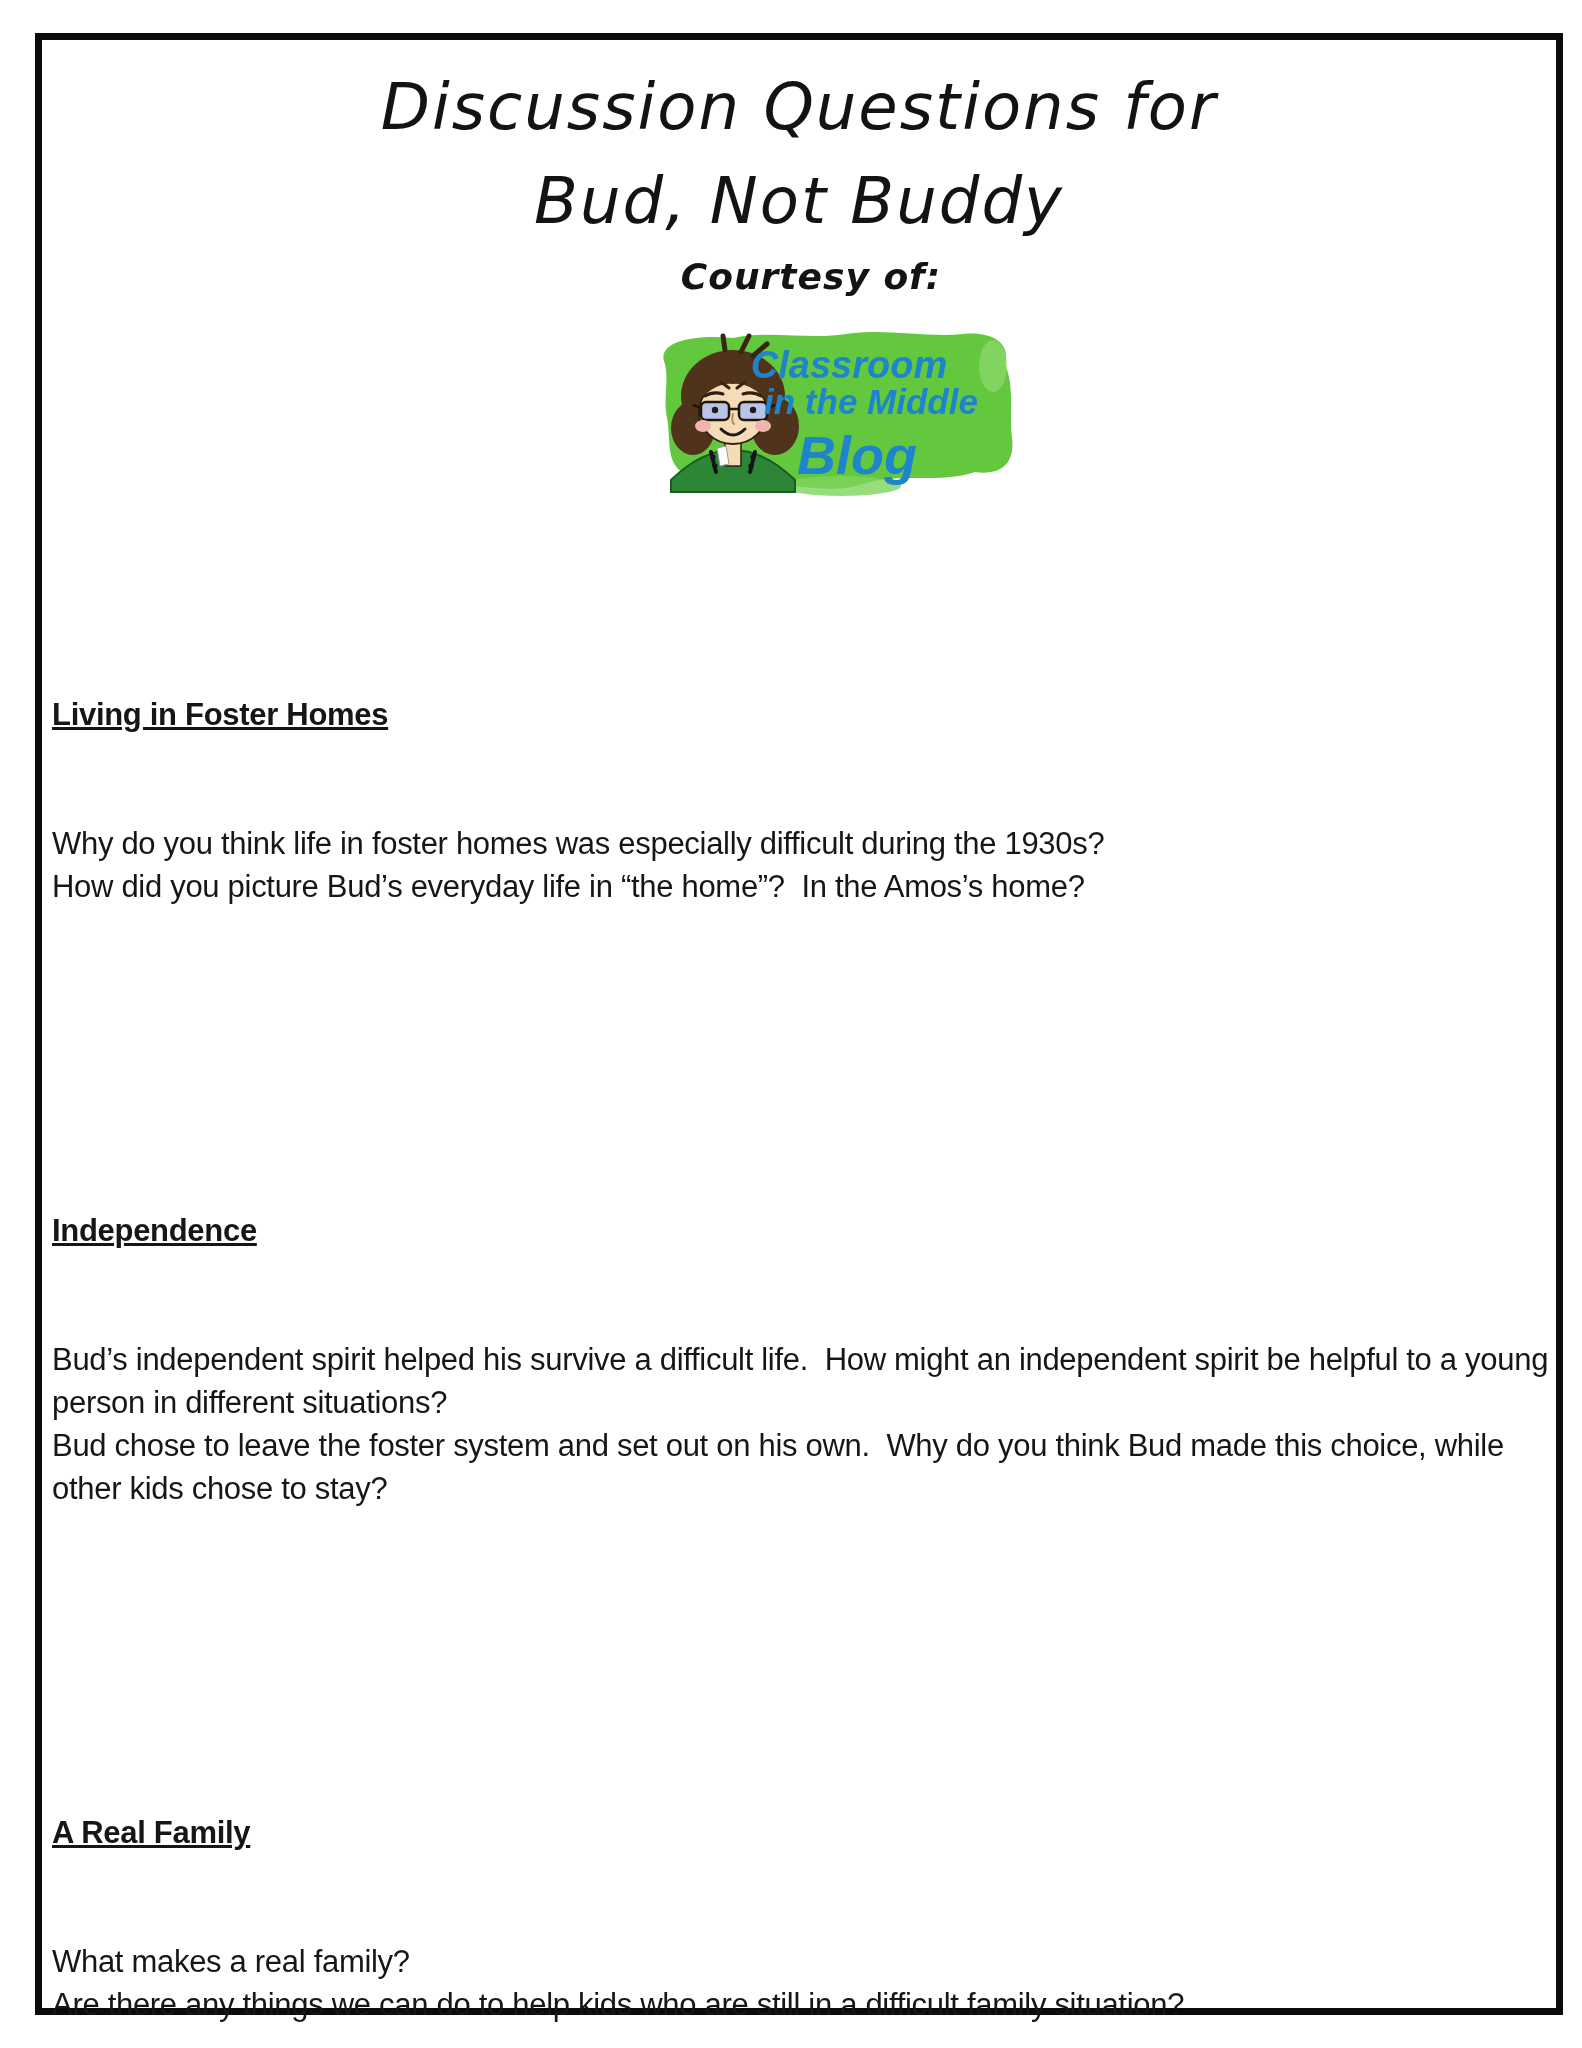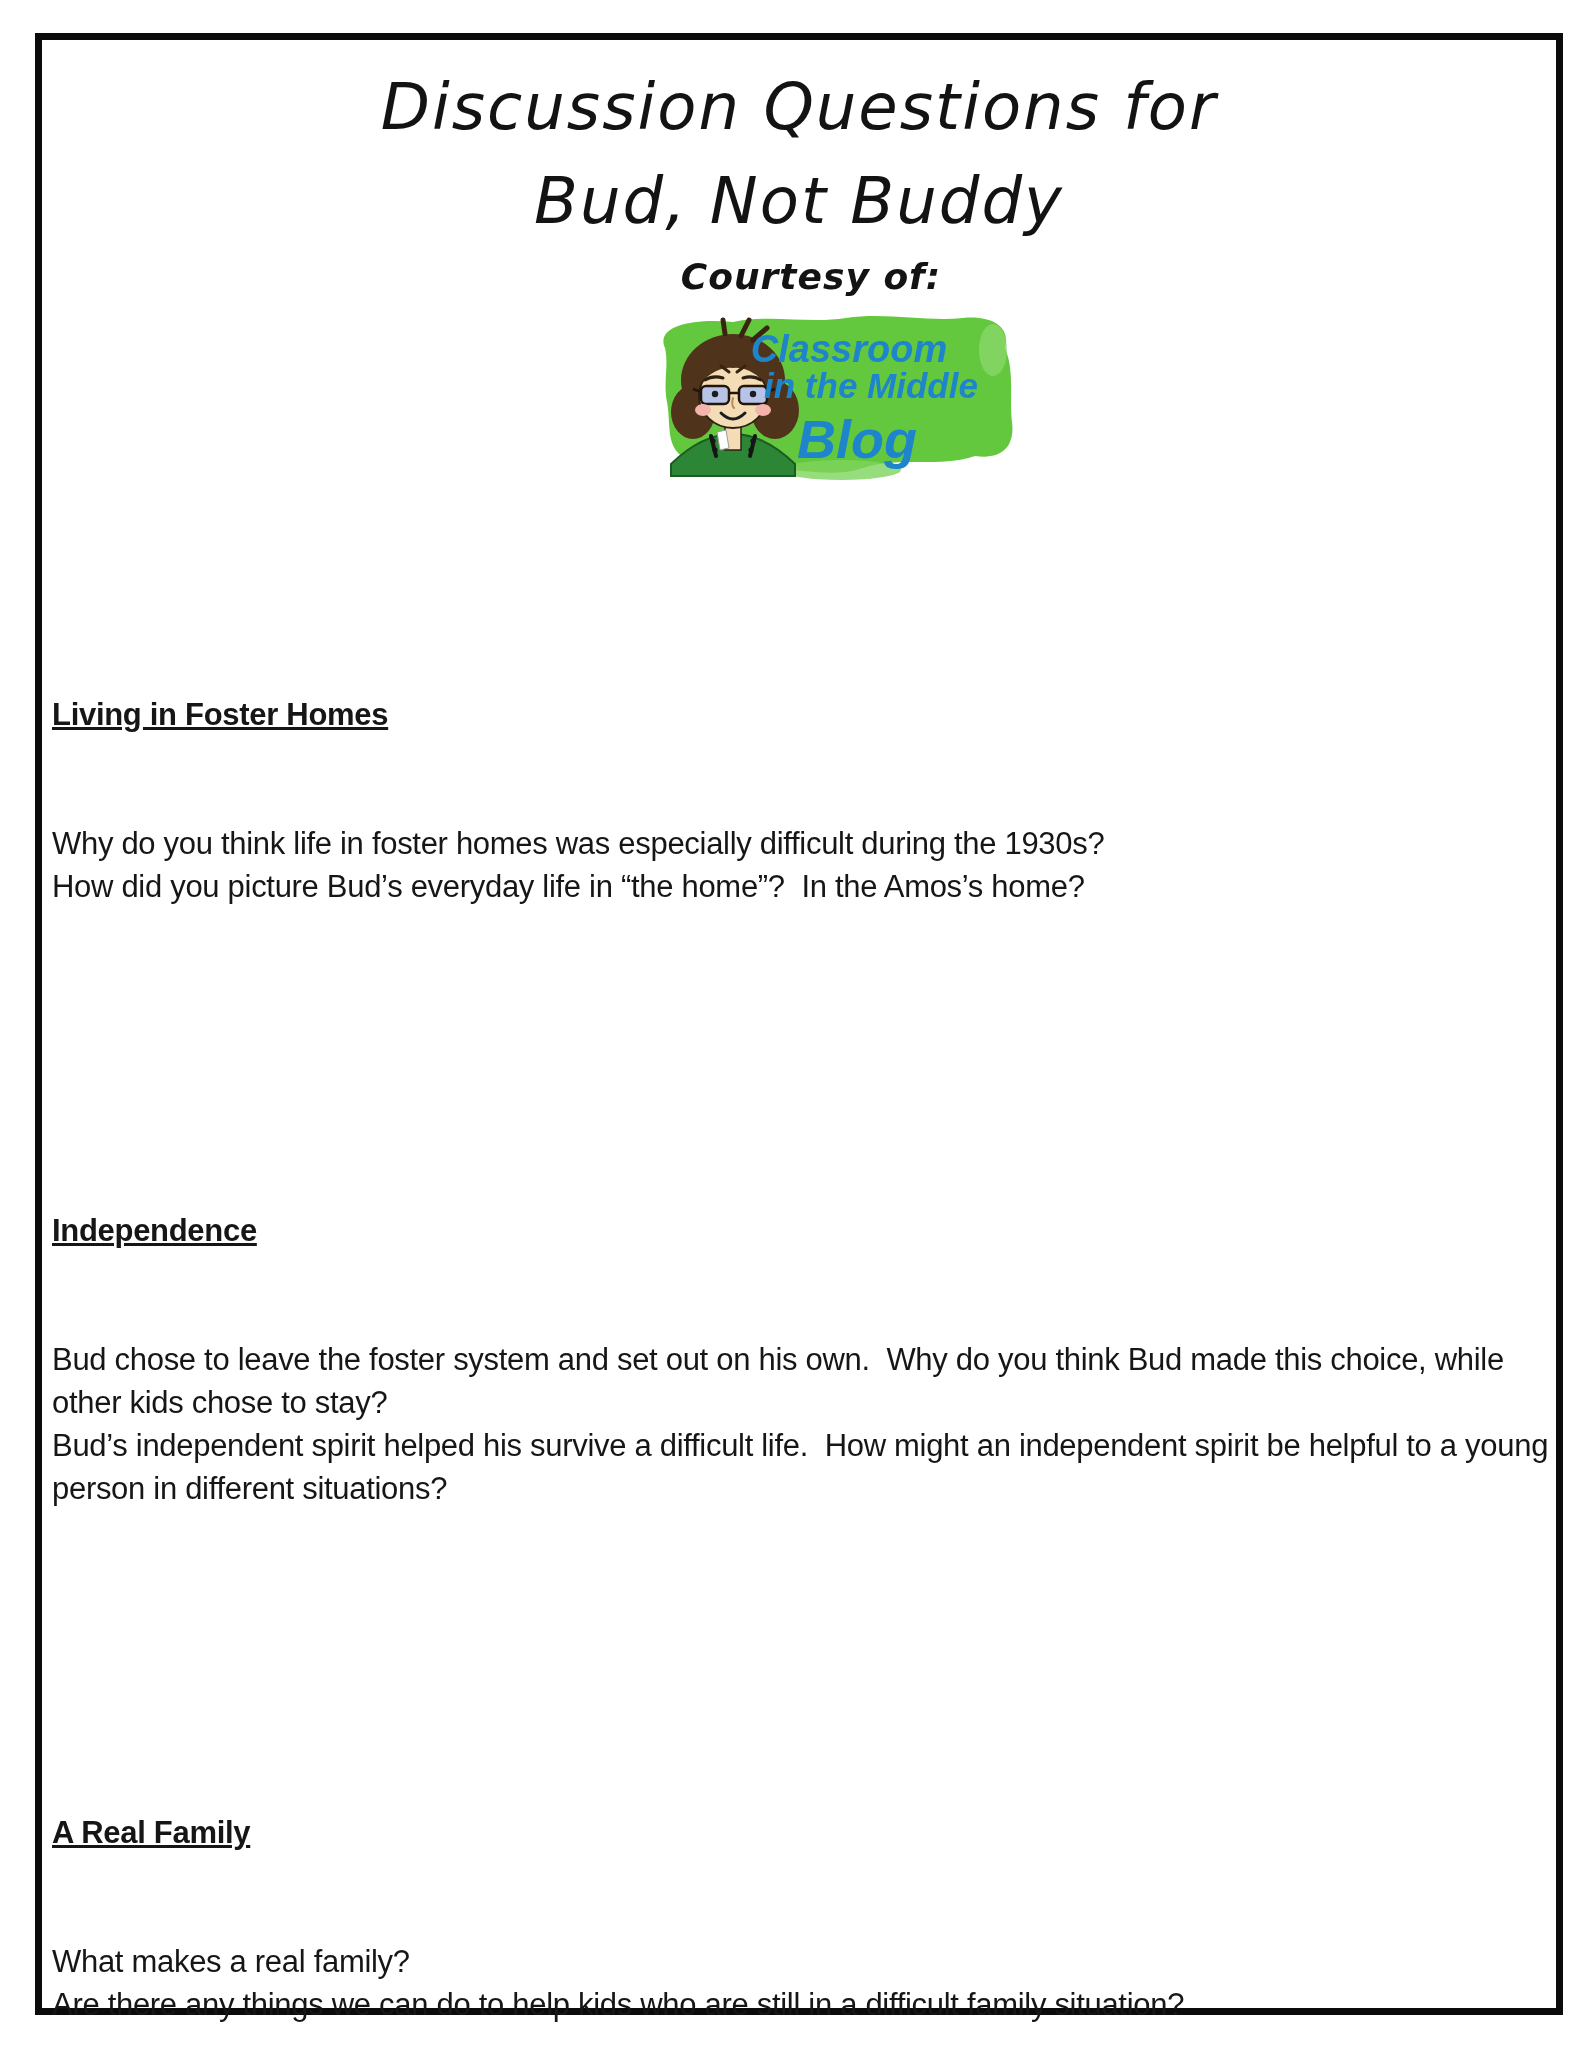--- a/index.html
+++ b/index.html
@@ -45,21 +45,21 @@
     font-style: italic;
     font-weight: bold;
     font-size: 36px;
     line-height: 46px;
     letter-spacing: 1px;
     color: #131313;
     padding-left: 24px;
   }
   .logo-wrap {
     position: absolute;
-    top: 310px;
+    top: 326px;
     left: 50%;
     transform: translateX(-50%) translateX(31px);
     width: 378px;
     height: 176px;
   }
   .content {
     position: absolute;
     top: 521px;
     left: 44px;
     width: 1502px;
@@ -133,21 +133,21 @@
   </div>
 
   <div class="content">
     <div class="section">
       <div class="sec-heading">Living in Foster Homes</div>
       <div class="sec-paras"><div class="para">Why do you think life in foster homes was especially difficult during the 1930s?</div><div class="para">How did you picture Bud’s everyday life in “the home”?  In the Amos’s home?</div></div>
     </div>
   
     <div class="section">
       <div class="sec-heading">Independence</div>
-      <div class="sec-paras"><div class="para">Bud chose to leave the foster system and set out on his own.  Why do you think Bud made this choice, while other kids chose to stay?</div><div class="para">Bud’s independent spirit helped his survive a difficult life.  How might an independent spirit be helpful to a young person in different situations?</div></div>
+      <div class="sec-paras"><div class="para">Bud’s independent spirit helped his survive a difficult life.  How might an independent spirit be helpful to a young person in different situations?</div><div class="para">Bud chose to leave the foster system and set out on his own.  Why do you think Bud made this choice, while other kids chose to stay?</div></div>
     </div>
   
     <div class="section">
       <div class="sec-heading">A Real Family</div>
       <div class="sec-paras"><div class="para">What makes a real family?</div><div class="para">Are there any things we can do to help kids who are still in a difficult family situation?</div></div>
     </div>
   
     
   
     

